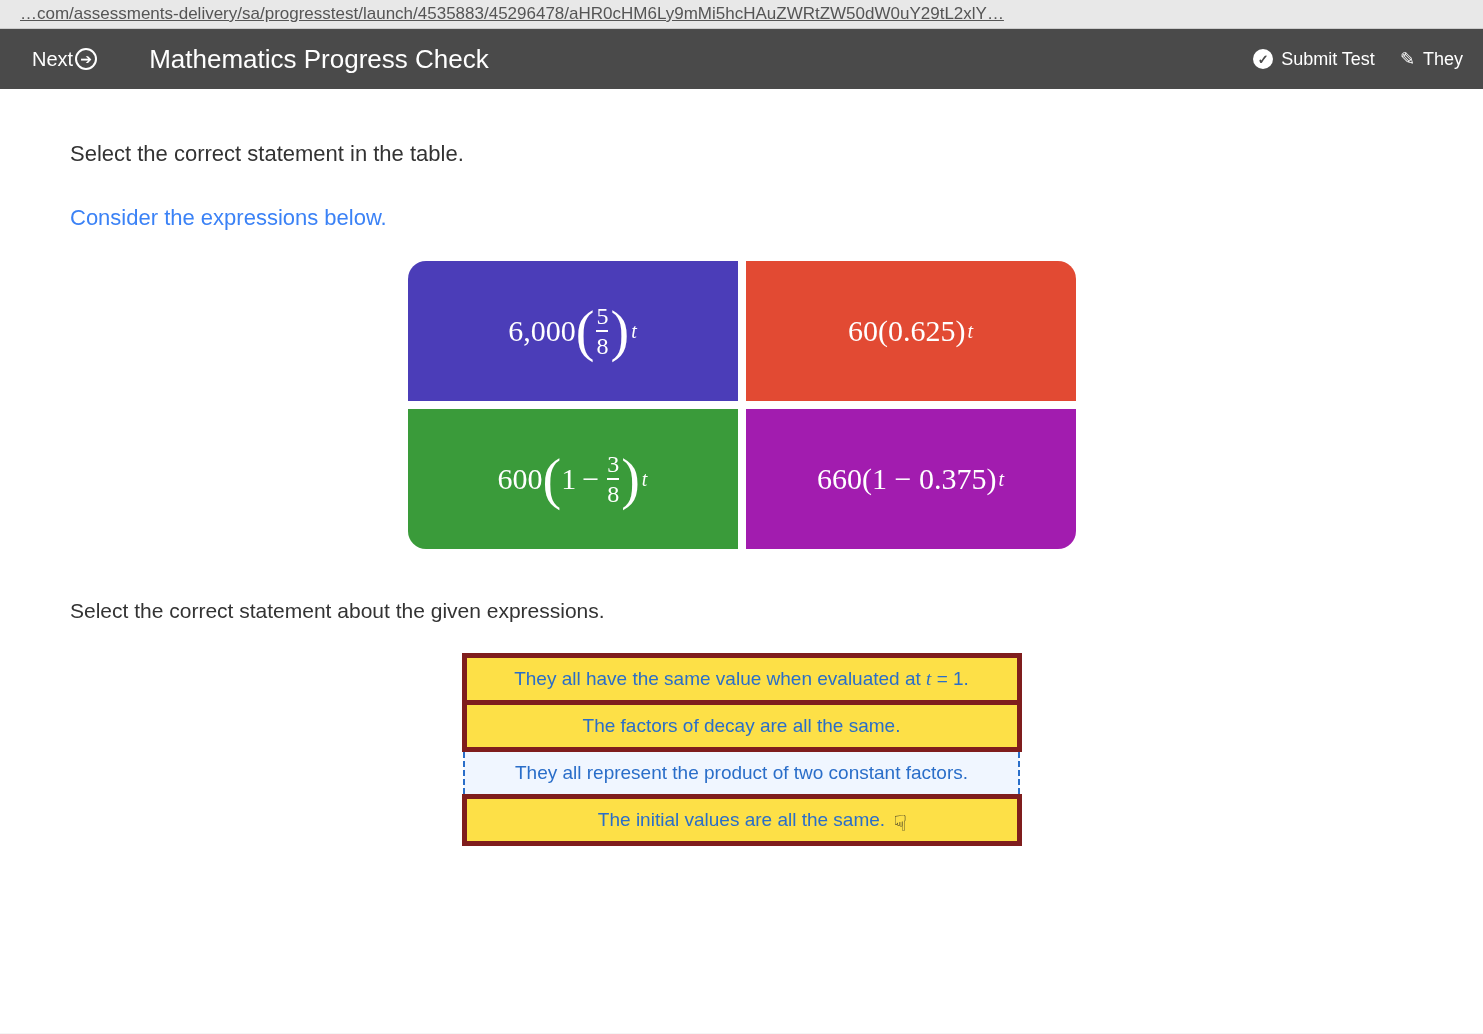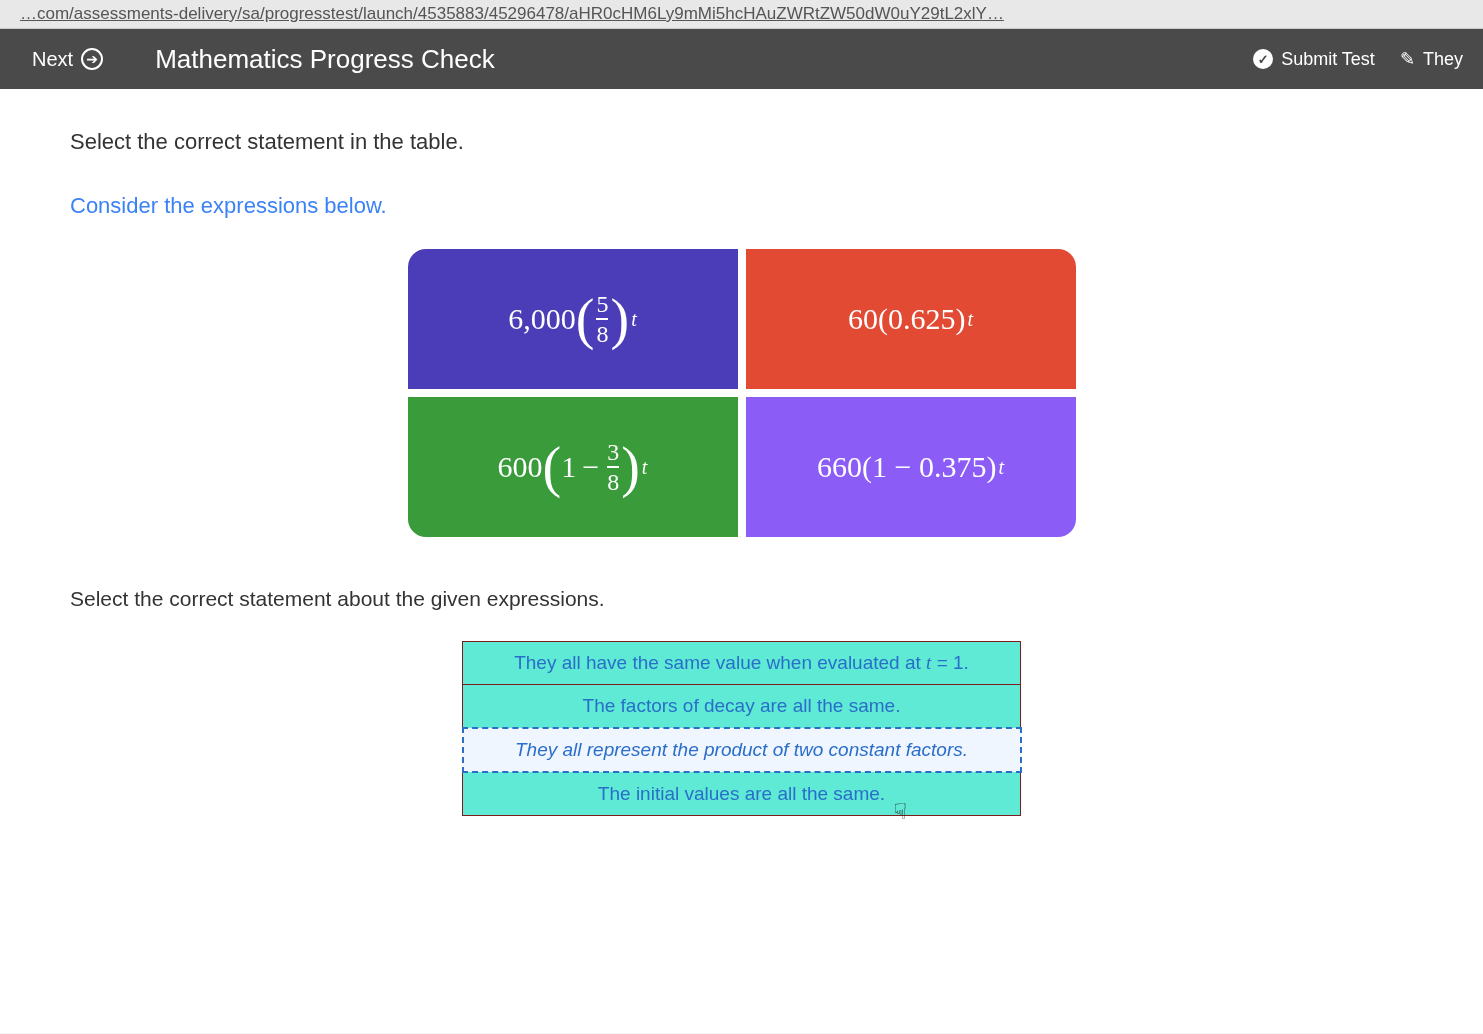--- a/index.html
+++ b/index.html
@@ -29,21 +29,21 @@
       height: 60px;
       padding: 0 20px;
     }
     .next-btn {
       background: transparent;
       border: none;
       color: #fff;
       font-size: 20px;
       display: flex;
       align-items: flex-start;
-      gap: 8px;
+      gap: 2px;
       cursor: pointer;
       padding: 8px 12px;
     }
     .next-btn .arrow-circle {
       display: inline-flex;
       align-items: center;
       justify-content: center;
       width: 22px;
       height: 22px;
       border: 2px solid #fff;
@@ -79,21 +79,21 @@
       background: #fff;
       color: #4a4a4a;
       border-radius: 50%;
       font-size: 13px;
       font-weight: bold;
     }
     .pencil-icon {
       font-size: 18px;
     }
     .content {
-      padding: 40px 70px;
+      padding: 52px 70px;
       background: #fff;
       min-height: calc(100% - 90px);
     }
     .instruction {
       font-size: 22px;
       color: #333;
       margin-bottom: 38px;
     }
     .subinstruction {
       font-size: 22px;
@@ -114,21 +114,21 @@
       display: flex;
       align-items: center;
       justify-content: center;
       color: #fff;
       font-size: 30px;
       font-family: 'Times New Roman', serif;
     }
     .cell-purple { background: #4b3db8; }
     .cell-red { background: #e24a33; }
     .cell-green { background: #3a9b3a; }
-    .cell-blue { background: #8b5cf6; }
+    .cell-blue { background: #a21caf; }
     .frac {
       display: inline-flex;
       flex-direction: column;
       align-items: center;
       vertical-align: middle;
       font-size: 24px;
       line-height: 1;
       margin: 0 2px;
     }
     .frac .num { padding-bottom: 2px; }
@@ -149,32 +149,31 @@
       font-size: 21px;
       color: #333;
       margin-bottom: 30px;
     }
     .answer-table {
       margin: 0 auto;
       border-collapse: collapse;
       width: 560px;
     }
     .answer-row td {
-      border: 1px solid #7f1d1d;
+      border: 5px solid #7f1d1d;
       padding: 10px 14px;
       text-align: center;
       font-size: 19px;
       color: #2a6ec9;
       cursor: pointer;
-      background: #5eead4;
+      background: #fde047;
     }
     .answer-row.selected td {
       border: 2px dashed #2a6ec9;
       background: #f0f6ff;
-      font-style: italic;
     }
     .answer-row td .italic-t {
       font-family: 'Times New Roman', serif;
     }
     .cursor-hand {
       position: absolute;
       font-size: 22px;
       color: #222;
       pointer-events: none;
     }

